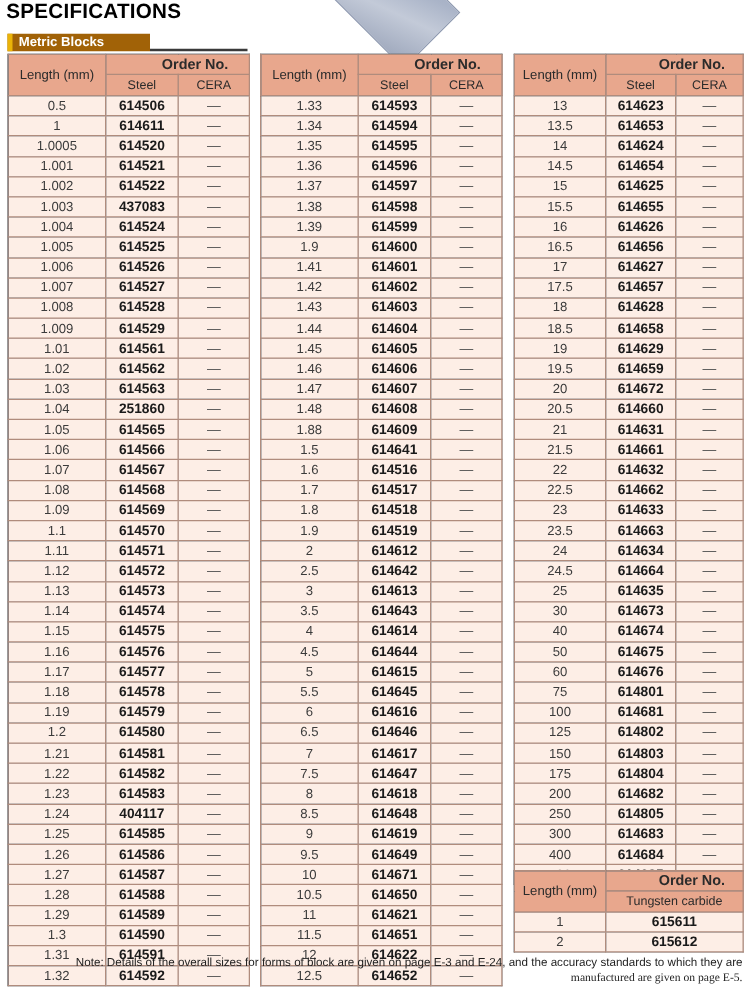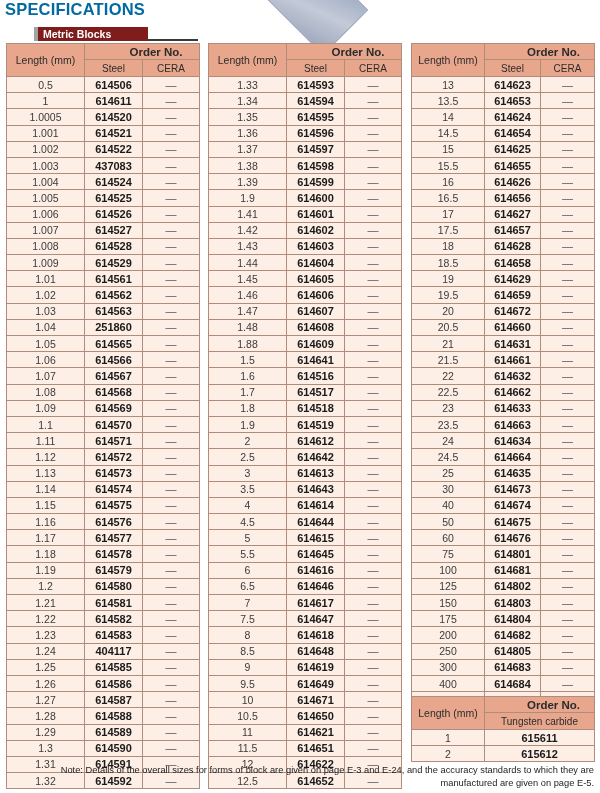--- a/index.html
+++ b/index.html
@@ -28,34 +28,33 @@
     z-index: 0;
   }
 
   
   #page-title {
     position: absolute;
     top: 0px;
     left: 5px;
     font-size: 16.5px;
     font-weight: bold;
-    color: #0369a1;
+    color: #000000;
     letter-spacing: 0.2px;
     z-index: 2;
   }
 
   
   .section-bar {
     position: absolute;
     height: 14px;
-    background: #7f1d1d;
-    border-left: 4px solid #a3a3a3;
+    background: #a16207;
+    border-left: 4px solid #eab308;
     box-sizing: border-box;
     z-index: 2;
-    margin-left: 28px;
   }
   .section-bar .section-label {
     display: block;
     color: #ffffff;
     font-size: 10.5px;
     font-weight: bold;
     line-height: 14px;
     padding-left: 5px;
     white-space: nowrap;
   }
@@ -122,20 +121,21 @@
     top: 764px;
     width: 588px;
     font-size: 9.3px;
     color: #1d1d1d;
     line-height: 12.5px;
     z-index: 2;
     text-align: right;
   }
   #footnote .foot-indent {
     display: block;
+    font-family: Liberation Serif, serif;
   }
 </style>
 </head>
 <body>
 
 <div id="photo-corner"></div>
 
 <div id="page-title">SPECIFICATIONS</div>
 
 <div class="section-bar" style="top:27px; left:6px; width:114px;">

